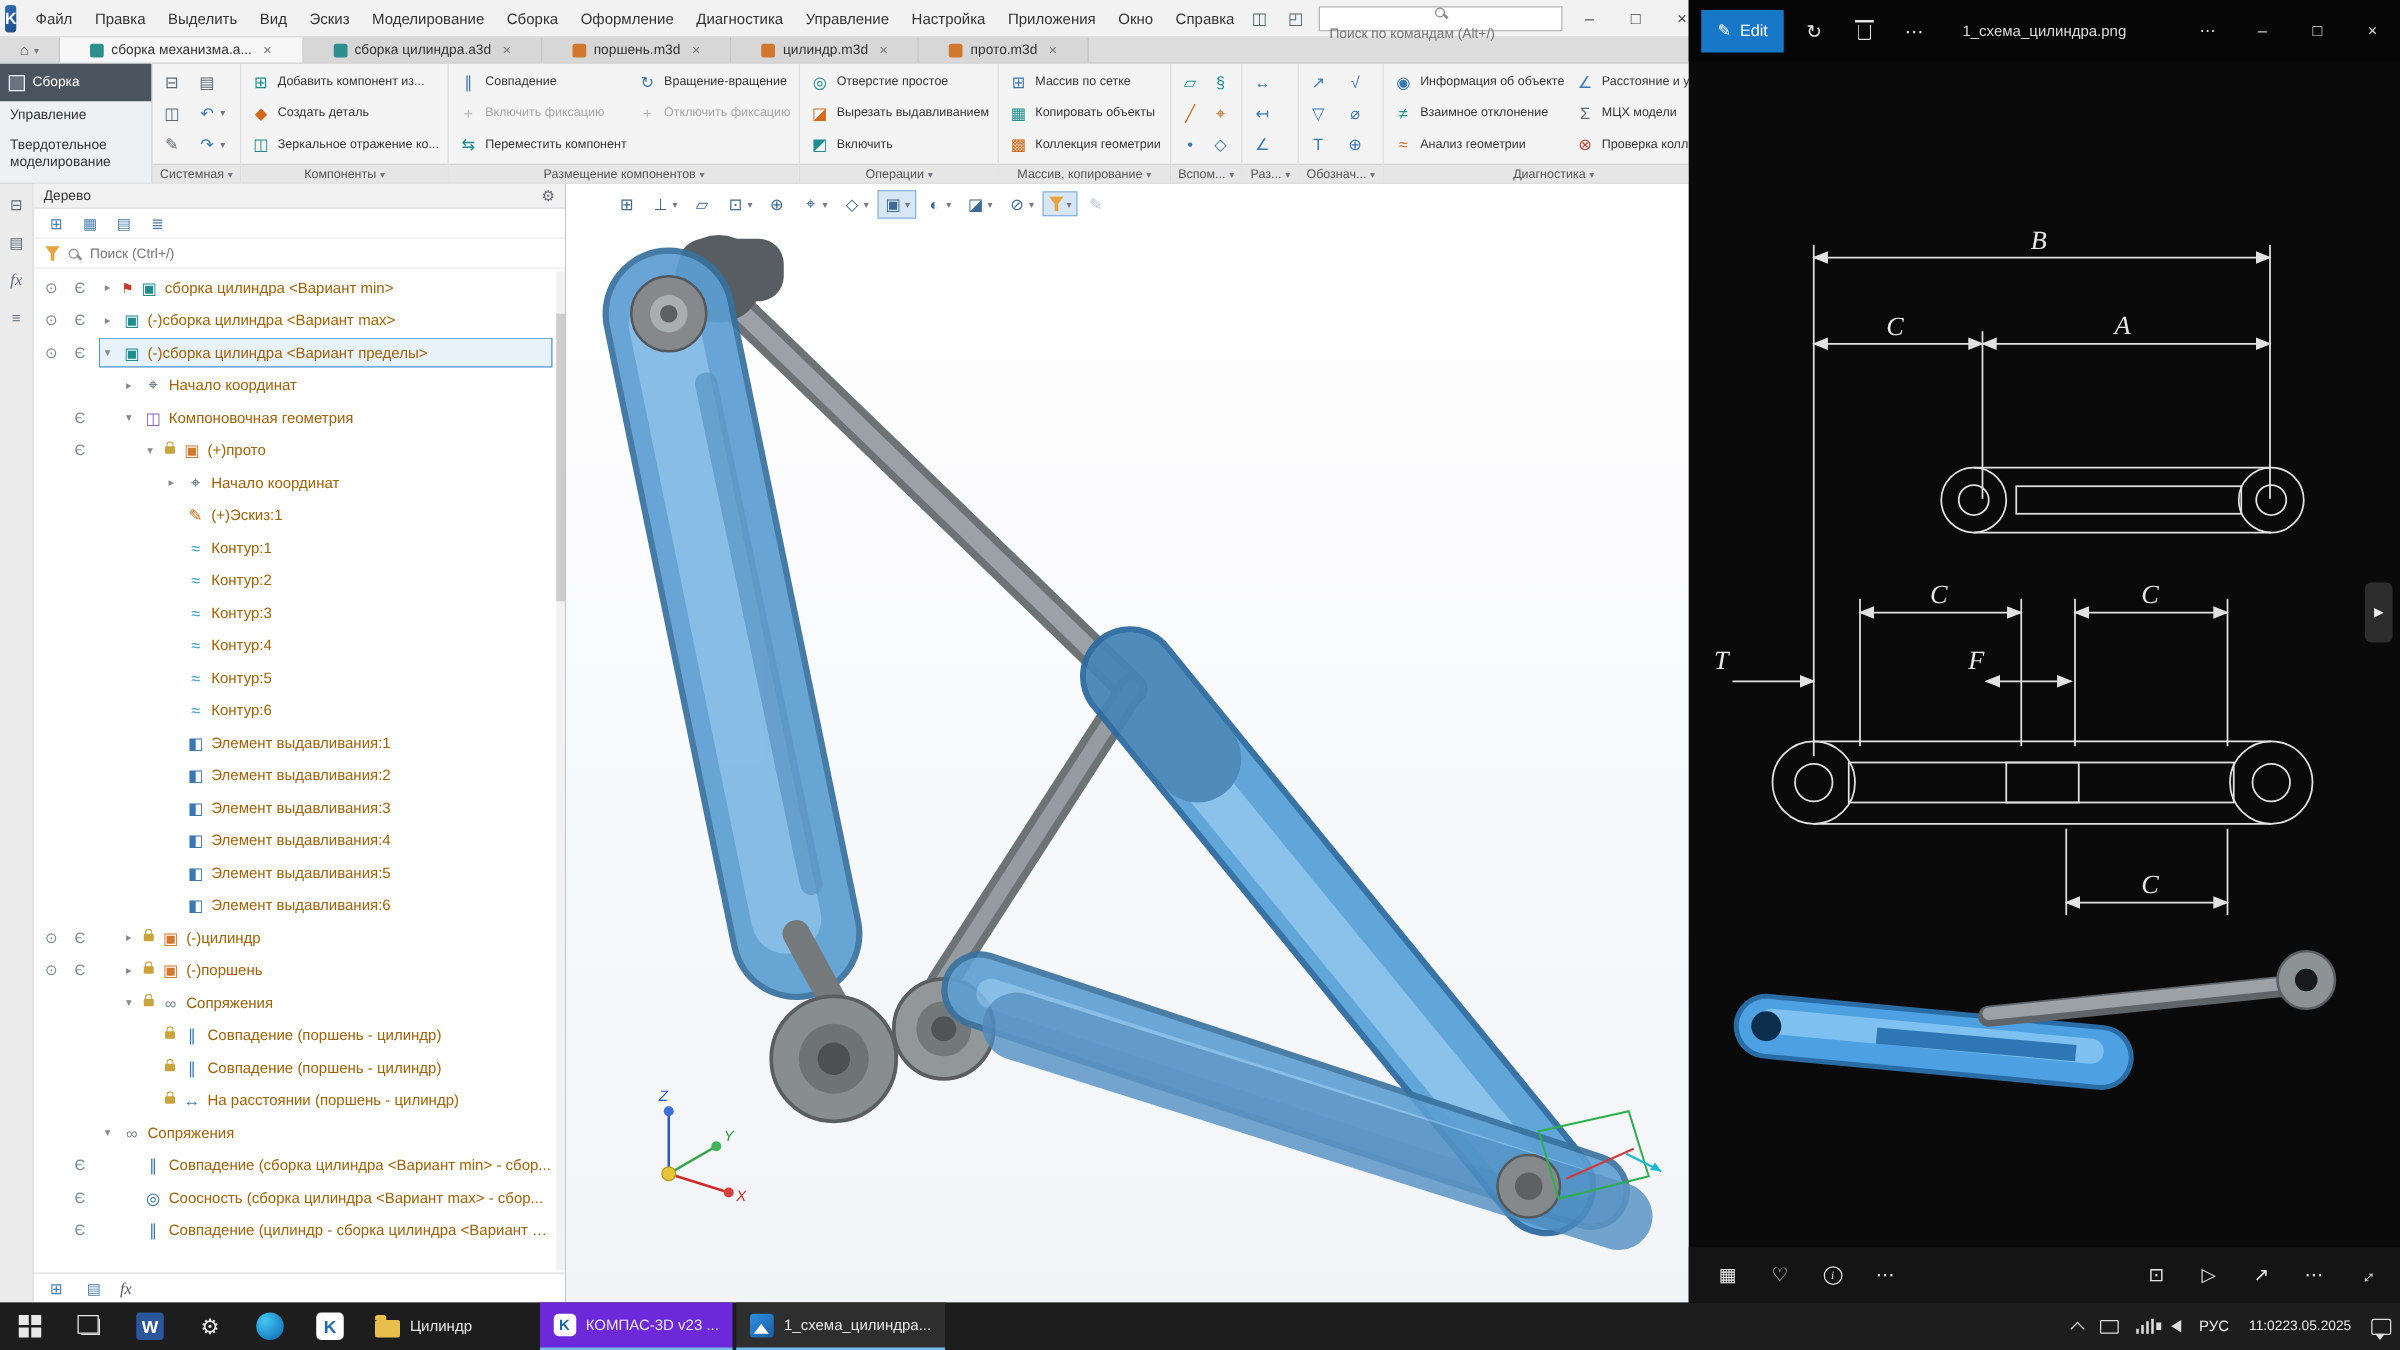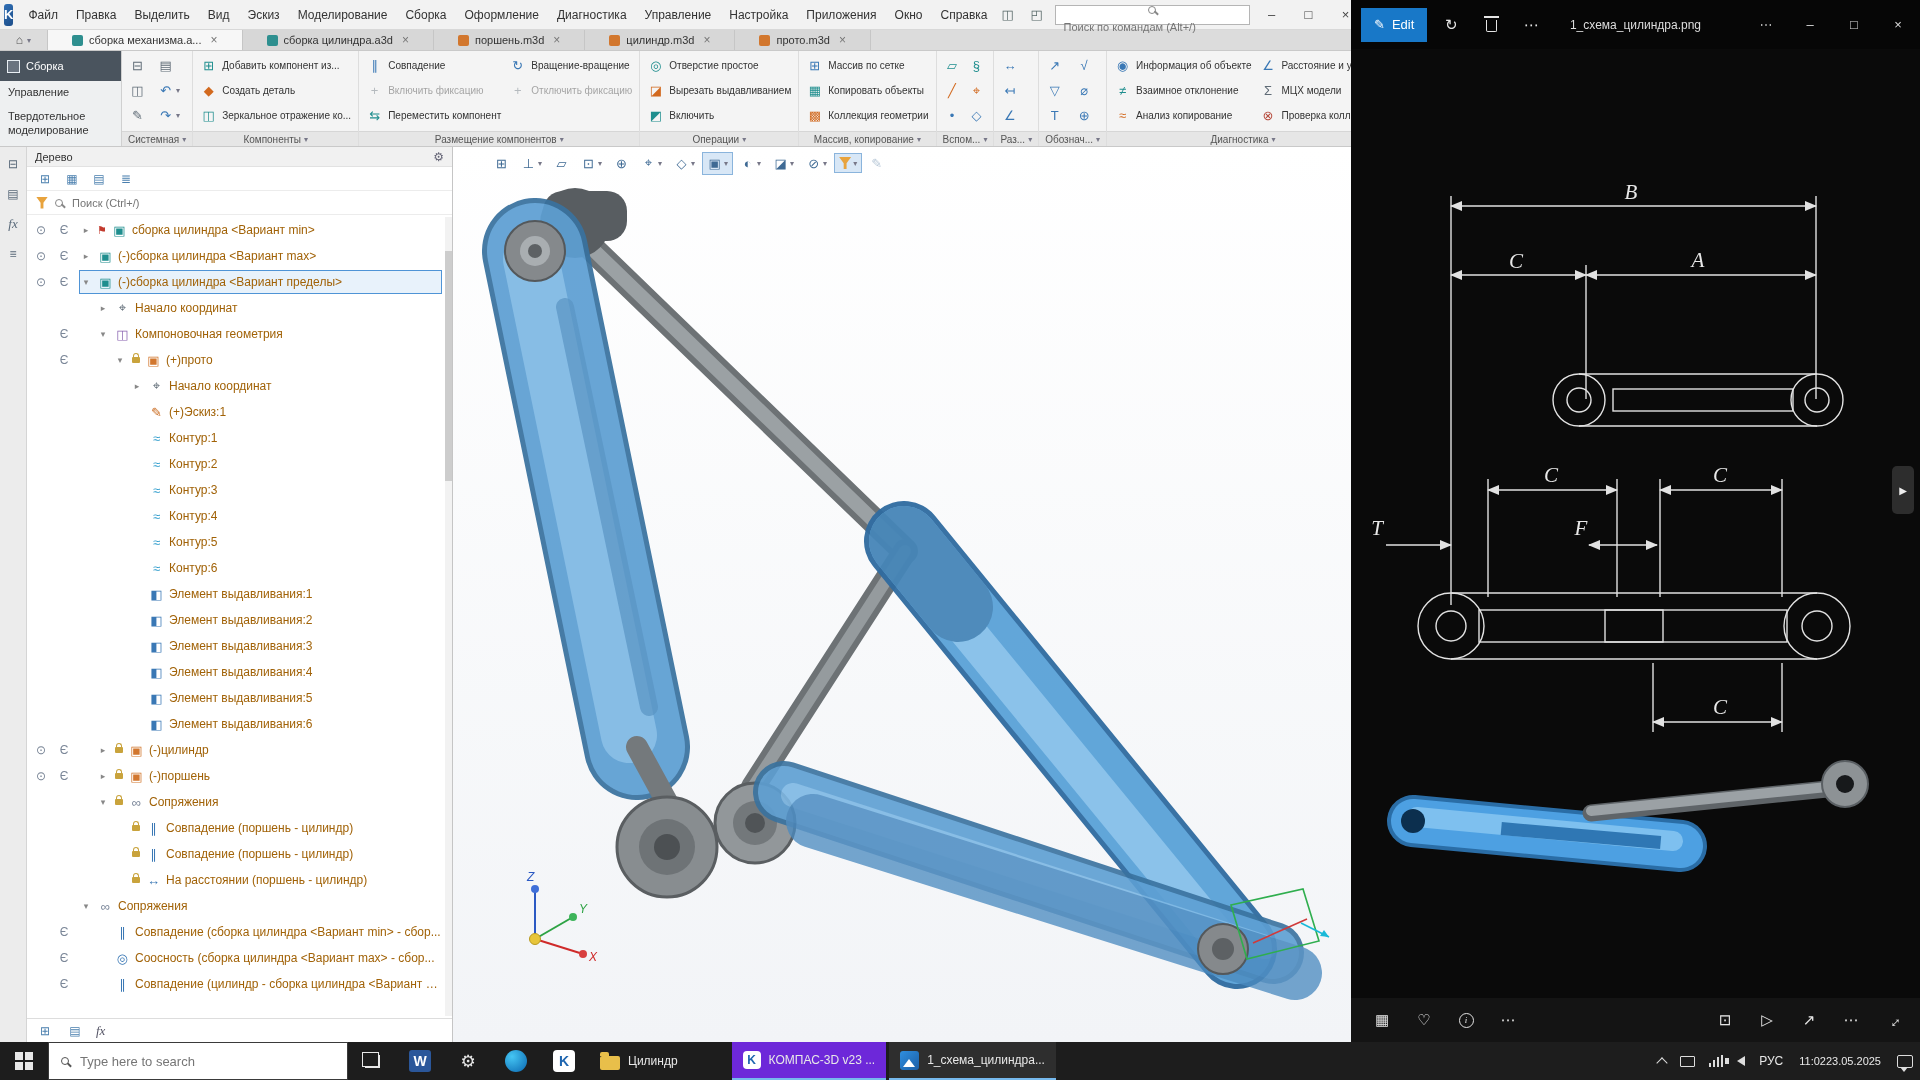--- a/index.html
+++ b/index.html
@@ -423,21 +423,21 @@
               <div class="rbtn">
                 <span class="gl" style="color: rgb(58, 120, 181);">◉</span>
                 <span>Информация об объекте</span>
               </div>
               <div class="rbtn">
                 <span class="gl" style="color: rgb(31, 142, 142);">≠</span>
                 <span>Взаимное отклонение</span>
               </div>
               <div class="rbtn">
                 <span class="gl" style="color: rgb(210, 105, 30);">≈</span>
-                <span>Анализ копирование</span>
+                <span>Анализ геометрии</span>
               </div>
             </div>
             <div class="rcol">
               <div class="rbtn">
                 <span class="gl" style="color: rgb(58, 120, 181);">∠</span>
                 <span>Расстояние и угол</span>
               </div>
               <div class="rbtn">
                 <span class="gl" style="color: rgb(95, 107, 118);">Σ</span>
                 <span>МЦХ модели</span>
@@ -1073,24 +1073,20 @@
 
 <div id="taskbar">
   <div class="tb-slot">
     <span class="winlogo">
         <span></span>
         <span></span>
         <span></span>
         <span></span>
       </span>
   </div>
-  <div class="tsearch">
-    <span class="mag"></span>
-    <input placeholder="Type here to search" style="">
-  </div>
   <div class="tb-slot">
       <span class="tview"></span>
     </div>
   <div class="tb-slot">
       <span class="w-ic"></span>
     </div>
   <div class="tb-slot">
       <span class="gear">⚙</span>
     </div>
   <div class="tb-slot">

